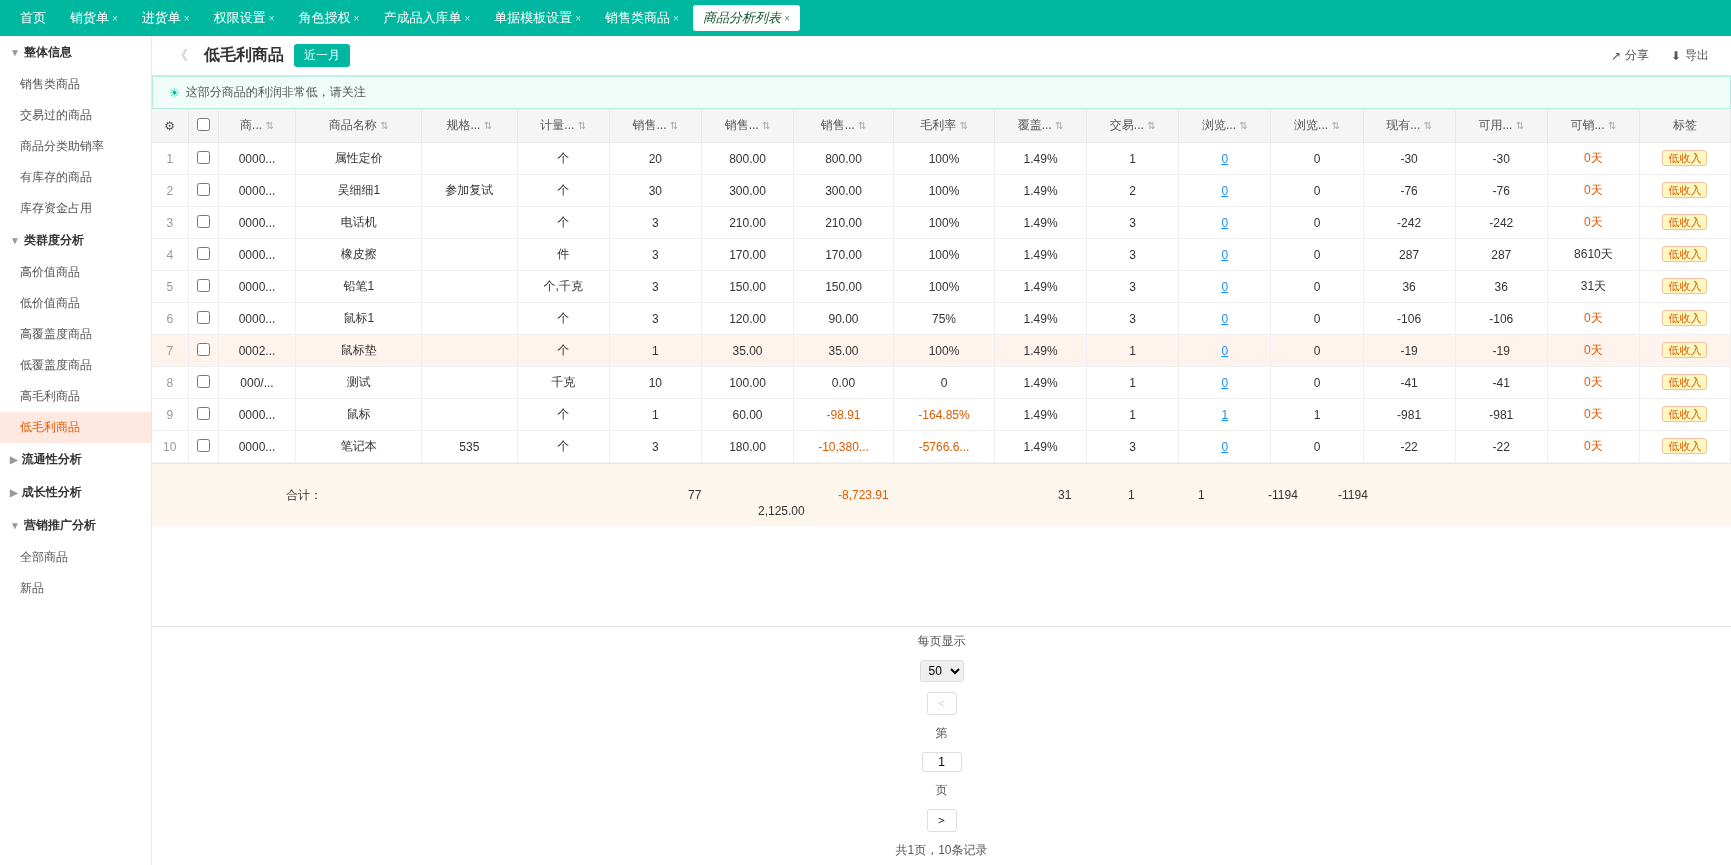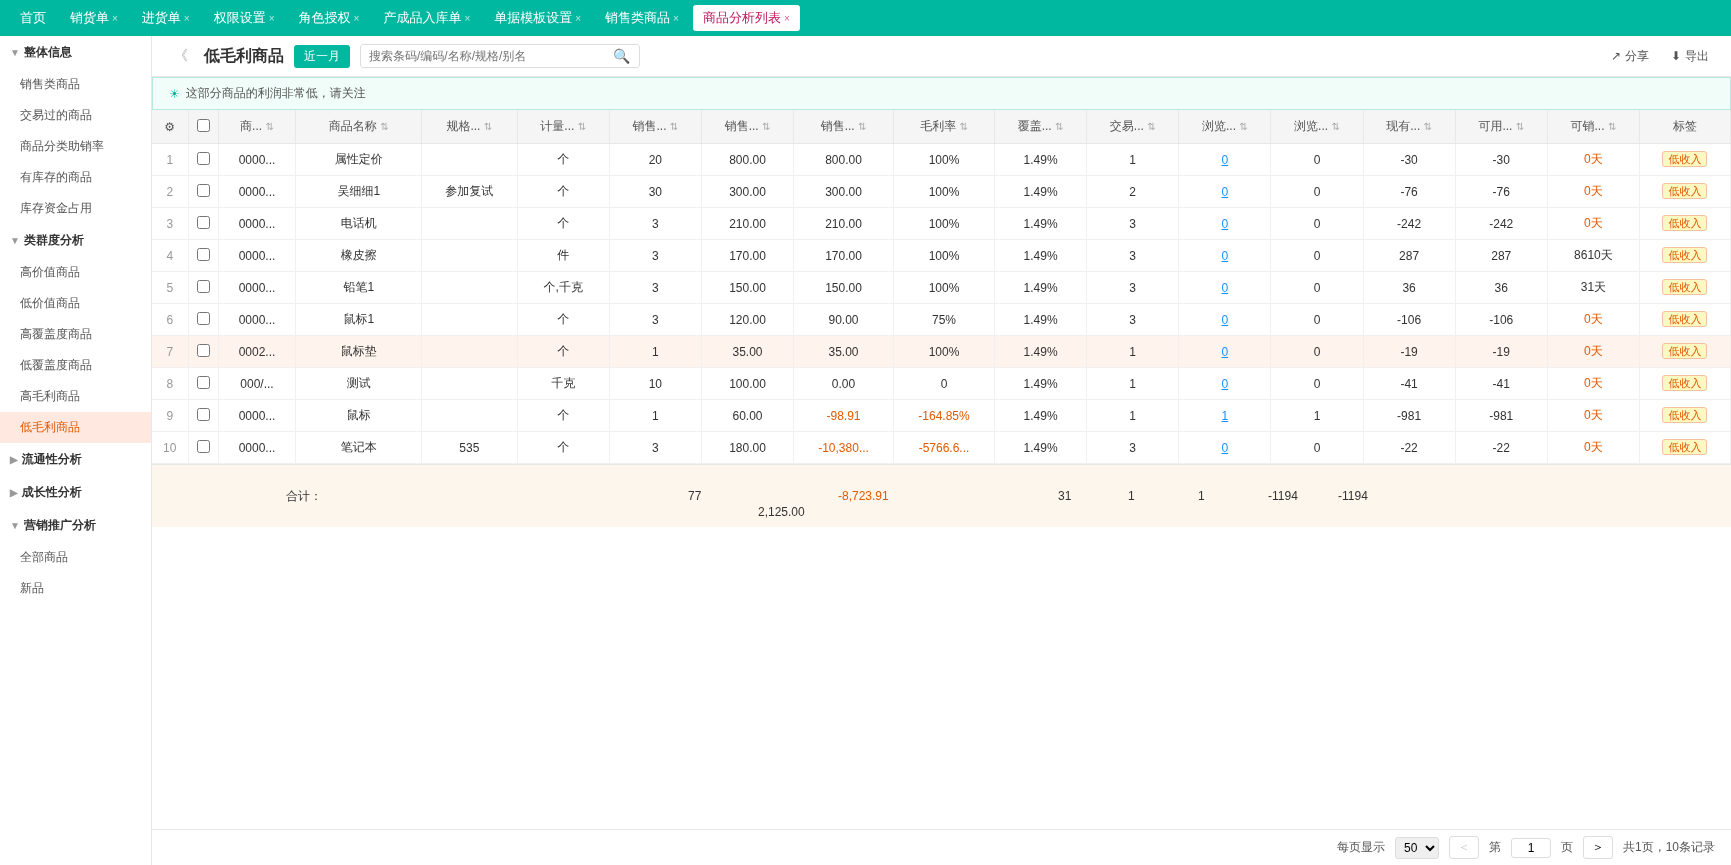--- a/index.html
+++ b/index.html
@@ -18,21 +18,21 @@
       color: #fff;
       padding: 4px 10px;
       cursor: pointer;
       border-radius: 3px;
       font-size: 13px;
       white-space: nowrap;
       display: flex;
       align-items: center;
       gap: 3px;
     }
-    .nav-item.active { background: #fff; color: #be185d; }
+    .nav-item.active { background: #fff; color: #14532d; font-style: italic; }
     .nav-close { font-size: 10px; opacity: 0.7; cursor: pointer; }
 
     
     .layout { display: flex; height: calc(100vh - 36px); }
 
     
     .sidebar {
       width: 152px;
       background: #fff;
       border-right: 1px solid #e8e8e8;
@@ -206,20 +206,21 @@
     .pagination-bar {
       border-top: 1px solid #e8e8e8;
       padding: 6px 16px;
       display: flex;
       align-items: center;
       justify-content: flex-end;
       gap: 10px;
       font-size: 12px;
       color: #555;
       background: #fff;
+      flex-direction: column;
     }
     .page-size-select {
       border: 1px solid #ddd;
       border-radius: 3px;
       padding: 2px 4px;
       font-size: 12px;
     }
     .page-btn {
       border: 1px solid #ddd;
       background: #fff;
@@ -361,24 +362,20 @@
       <span>新品</span>
     </div>
   </aside>
 
   <main class="main-content">
 
     <div class="page-header">
       <span class="collapse-btn">《</span>
       <h2 class="page-title">低毛利商品</h2>
       <button class="period-btn">近一月</button>
-      <div class="search-box">
-        <input type="text" placeholder="搜索条码/编码/名称/规格/别名" style="">
-        <span style="color:#aaa;font-size:14px;">🔍</span>
-      </div>
       <div class="header-actions">
         <div class="action-btn">
           <span>↗</span>
           <span>分享</span>
         </div>
         <div class="action-btn">
           <span>⬇</span>
           <span>导出</span>
         </div>
       </div>

